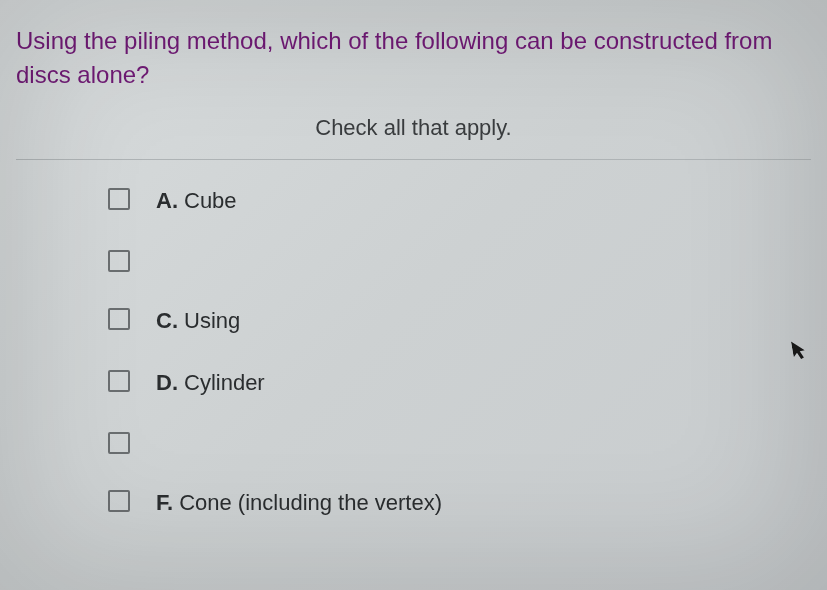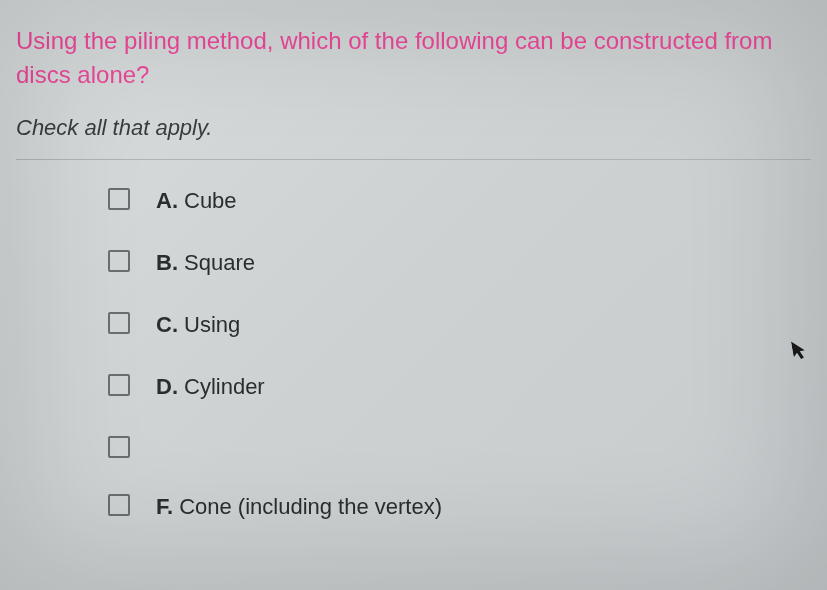--- a/index.html
+++ b/index.html
@@ -13,29 +13,29 @@
       background: linear-gradient(135deg, #d8dcdd 0%, #cdd1d2 50%, #c8ccce 100%);
       font-family: Arial, Helvetica, sans-serif;
       color: #2a2d2f;
       padding: 24px 16px 0 16px;
       position: relative;
       overflow: hidden;
     }
     .question-text {
       font-size: 24px;
       line-height: 1.4;
-      color: #ec4899;
+      color: #701a75;
       margin-bottom: 24px;
       padding-right: 20px;
     }
     .instruction {
       font-size: 22px;
-      font-style: italic;
       color: #3a3d3f;
       margin-bottom: 18px;
+      text-align: center;
     }
     .divider {
       border: none;
       border-top: 1px solid #aeb3b5;
       margin-bottom: 28px;
     }
     .options {
       padding-left: 92px;
     }
     .option {
@@ -88,23 +88,20 @@
 
   <div class="option">
     <div class="checkbox"></div>
     <div class="option-label">
       <span class="letter">A.</span><span>Cube</span>
     </div>
   </div>
 
   <div class="option">
     <div class="checkbox"></div>
-    <div class="option-label">
-      <span class="letter">B.</span><span>Square</span>
-    </div>
   </div>
 
   <div class="option">
     <div class="checkbox"></div>
     <div class="option-label">
       <span class="letter">C.</span><span>Using</span>
     </div>
   </div>
 
   <div class="option">

